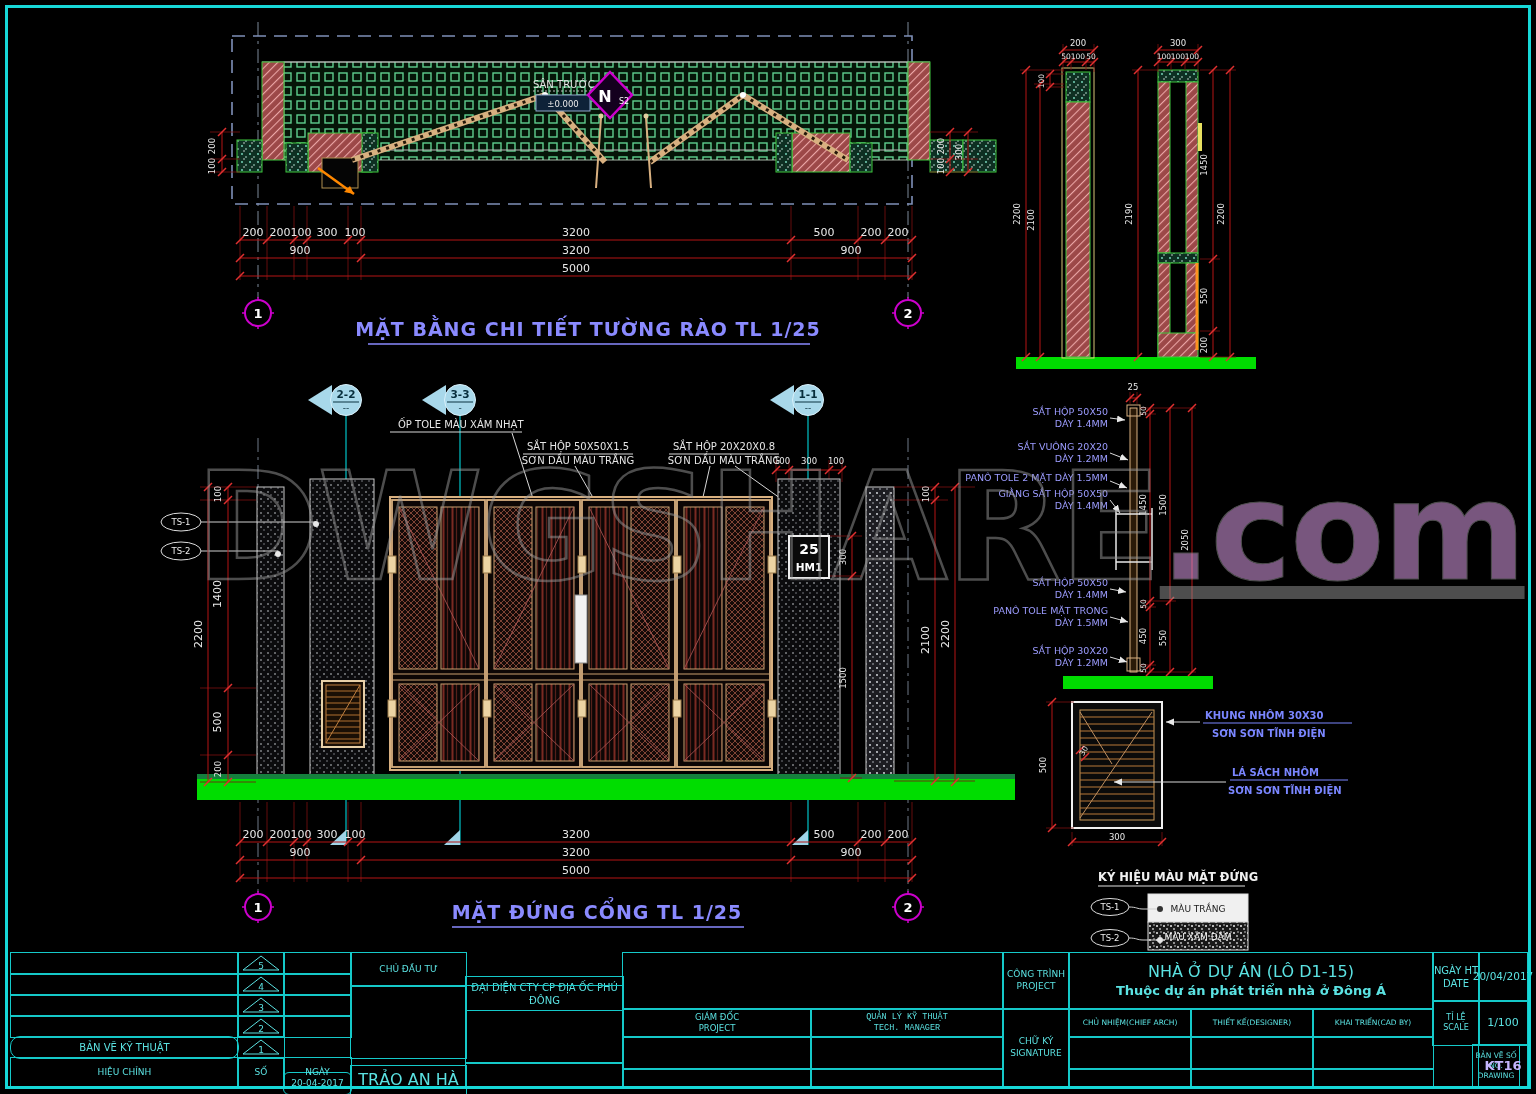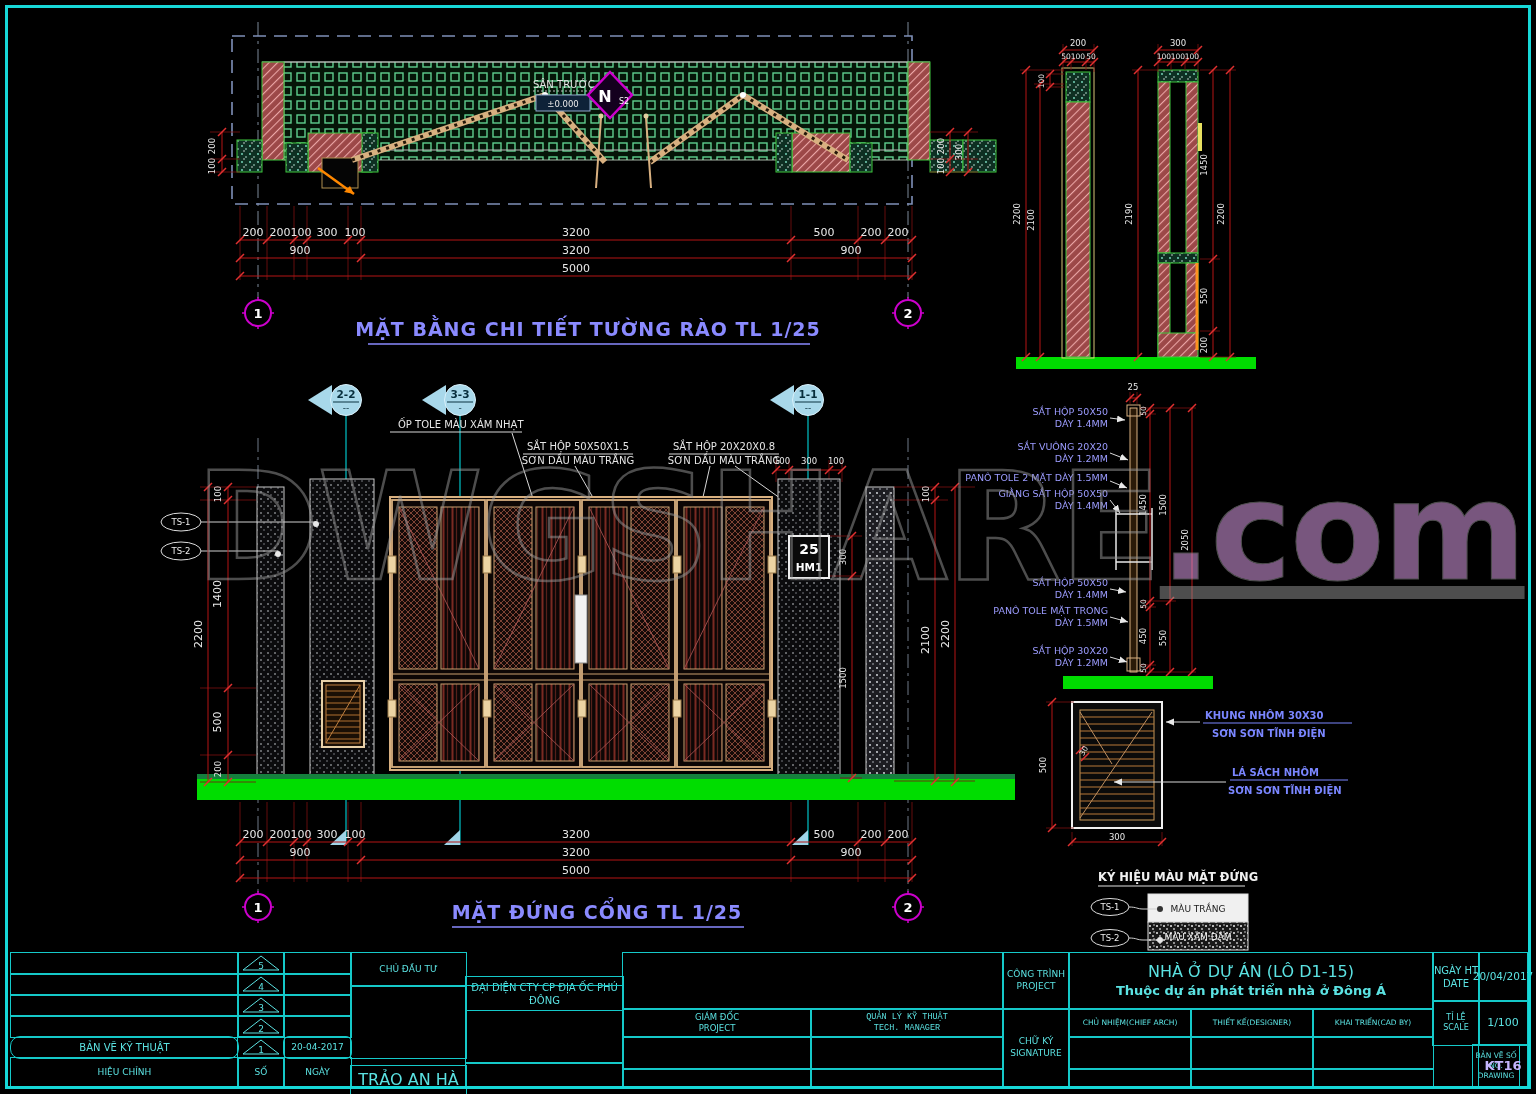--- a/index.html
+++ b/index.html
@@ -495,21 +495,21 @@
           <polygon points="20,1 2,15 38,15" fill="none" stroke="#5be2e2"></polygon>
           <text x="20" y="14" fill="#5be2e2" font-size="9" text-anchor="middle">1</text>
         </svg>
       </div>
   <div class="cell" style="left:237px;top:1057px;width:46px;height:29px;">SỐ</div>
 
   <div class="cell" style="left:283px;top:952px;width:67px;height:21px;"></div>
   <div class="cell" style="left:283px;top:973px;width:67px;height:21px;"></div>
   <div class="cell" style="left:283px;top:994px;width:67px;height:21px;"></div>
   <div class="cell" style="left:283px;top:1015px;width:67px;height:21px;"></div>
-  <div class="cell" style="left:283px;top:1036px;width:67px;height:21px;border-radius:6px;">20-04-2017</div>
+  <div class="cell" style="left:283px;top:1072px;width:67px;height:21px;border-radius:6px;">20-04-2017</div>
   <div class="cell" style="left:283px;top:1057px;width:67px;height:29px;">NGÀY</div>
 
   <div class="cell" style="left:350px;top:952px;width:115px;height:33px;">CHỦ ĐẦU TƯ</div>
   <div class="cell" style="left:350px;top:985px;width:115px;height:72px;"></div>
   <div class="cell big" style="left:350px;top:1057px;width:115px;height:29px;margin-top:8px;">TRẢO AN HÀ</div>
   <div class="cell" style="left:465px;top:952px;width:157px;height:33px;font-size:10px;margin-top:24px;">ĐẠI DIỆN CTY CP ĐỊA ỐC PHÚ ĐÔNG</div>
   <div class="cell" style="left:465px;top:985px;width:157px;height:77px;"></div>
   <div class="cell" style="left:465px;top:1062px;width:157px;height:24px;"></div>
 
   <div class="cell" style="left:622px;top:952px;width:380px;height:56px;"></div>

